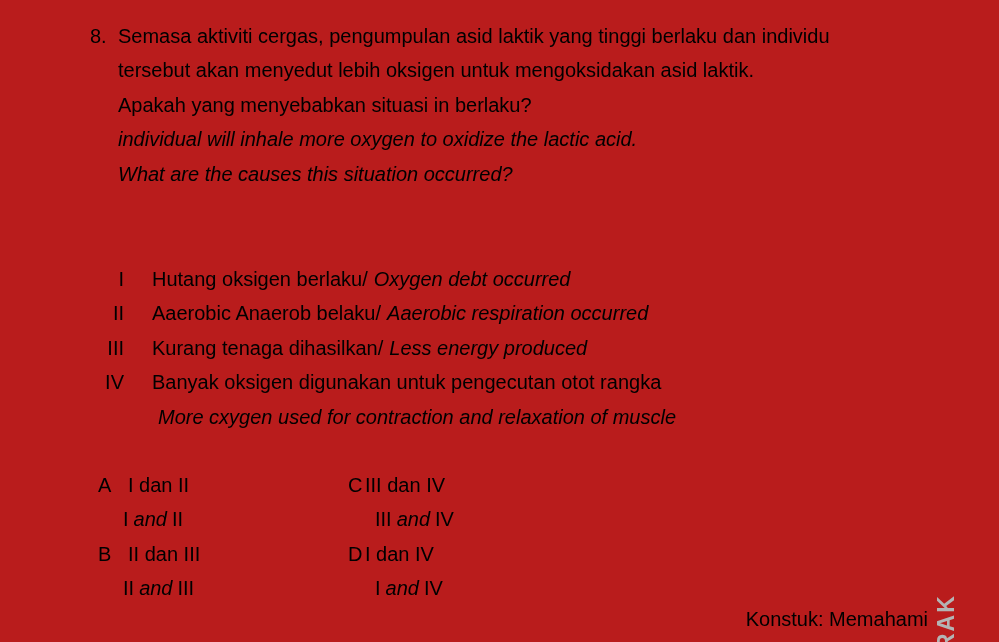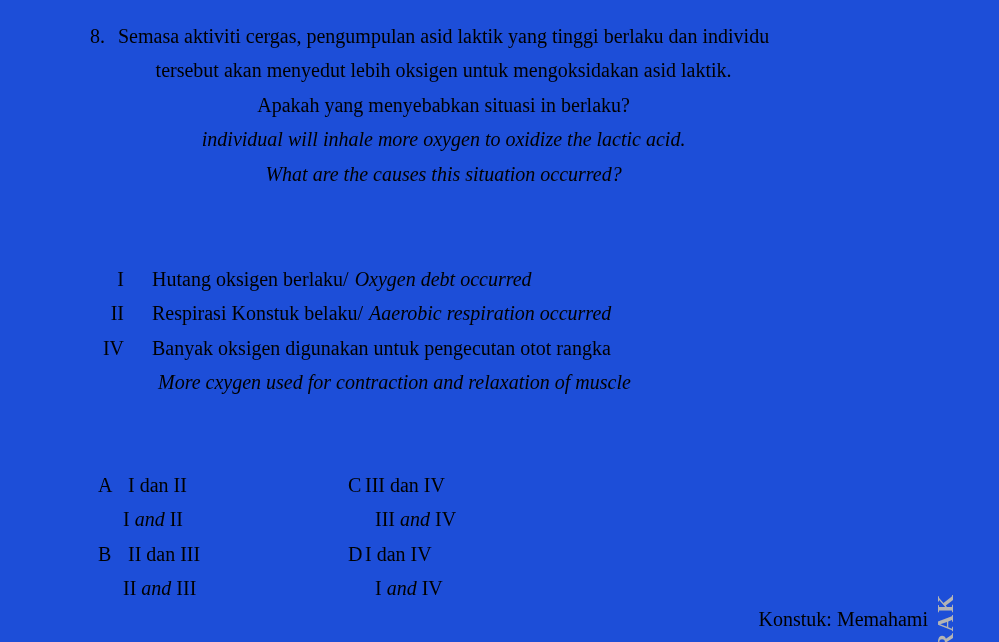--- a/index.html
+++ b/index.html
@@ -13,41 +13,40 @@
     overflow: hidden;
     position: relative;
     font-family: "Liberation Sans", sans-serif;
     font-size: 20px;
     color: #000000;
     -webkit-font-smoothing: antialiased;
   }
   .page {
     position: absolute;
     inset: 0;
-    background: #1d4ed8;
-    font-family: Liberation Serif, serif;
+    background: #b91c1c;
   }
   .line {
     height: 34.4px;
     line-height: 34.4px;
     white-space: nowrap;
   }
   .italic { font-style: italic; }
 
   
   .q-block {
     position: absolute;
     left: 90px;
     top: 19px;
   }
   .qnum {
     display: inline-block;
     width: 28px;
   }
-  .q-indent { padding-left: 28px; text-align: center; }
+  .q-indent { padding-left: 28px; }
 
   
   .stmt-block {
     position: absolute;
     left: 90px;
     top: 262px;
   }
   .snum {
     display: inline-block;
     width: 34px;
@@ -111,21 +110,24 @@
     <div class="line q-indent">Apakah yang menyebabkan situasi in berlaku?</div>
     <div class="line q-indent italic">individual will inhale more oxygen to oxidize the lactic acid.</div>
     <div class="line q-indent italic">What are the causes this situation occurred?</div>
   </section>
 
   <section class="stmt-block">
     <div class="line">
       <span class="snum">I</span><span class="stext"><span>Hutang oksigen berlaku/</span><span class="stmt-en">Oxygen debt occurred</span></span>
     </div>
     <div class="line">
-      <span class="snum">II</span><span class="stext"><span>Respirasi Konstuk belaku/</span><span class="stmt-en">Aaerobic respiration occurred</span></span>
+      <span class="snum">II</span><span class="stext"><span>Aaerobic Anaerob belaku/</span><span class="stmt-en">Aaerobic respiration occurred</span></span>
+    </div>
+    <div class="line">
+      <span class="snum">III</span><span class="stext"><span>Kurang tenaga dihasilkan/</span><span class="stmt-en">Less energy produced</span></span>
     </div>
     <div class="line">
       <span class="snum">IV</span><span class="stext">Banyak oksigen digunakan untuk pengecutan otot rangka</span>
     </div>
     <div class="line more-line italic">More cxygen used for contraction and relaxation of muscle</div>
   </section>
 
   <section class="opt-col ab">
     <div class="line">
       <span class="oletter">A</span><span>I dan II</span>

